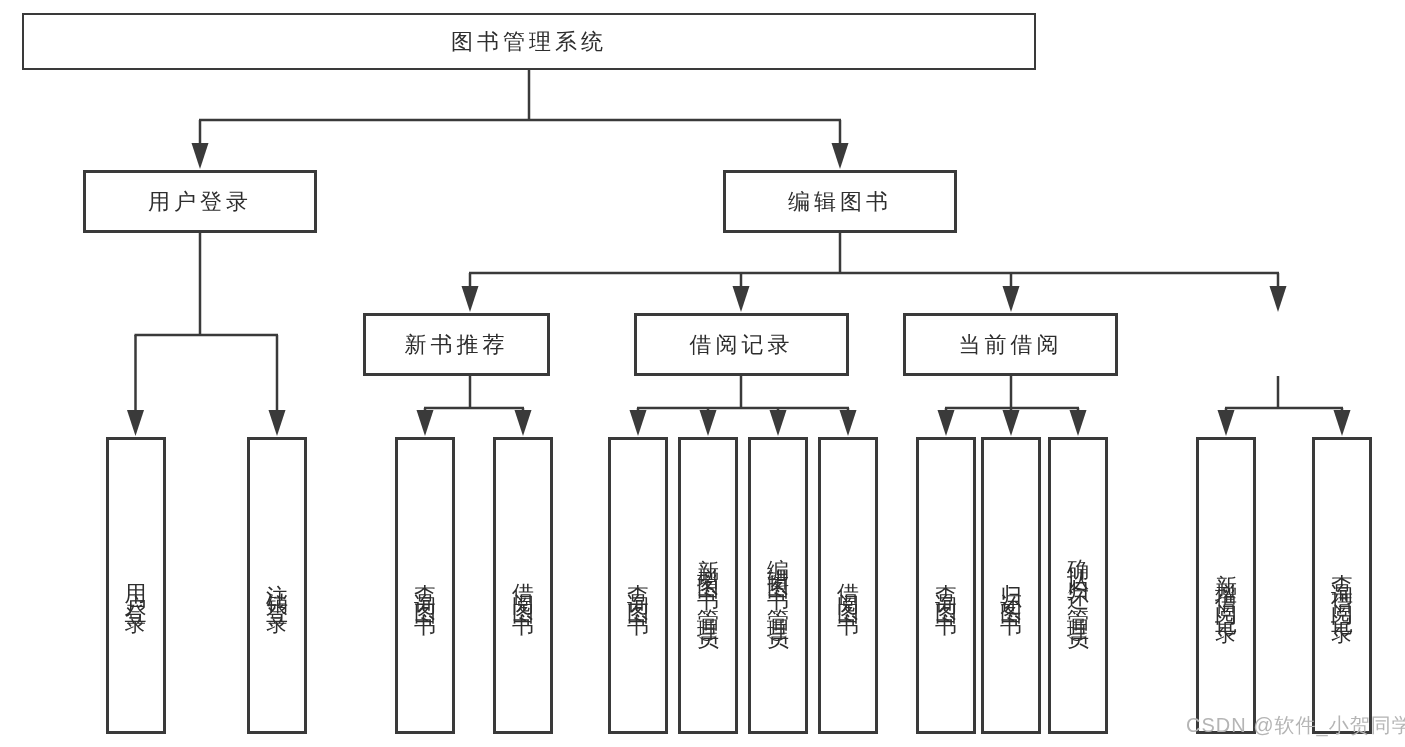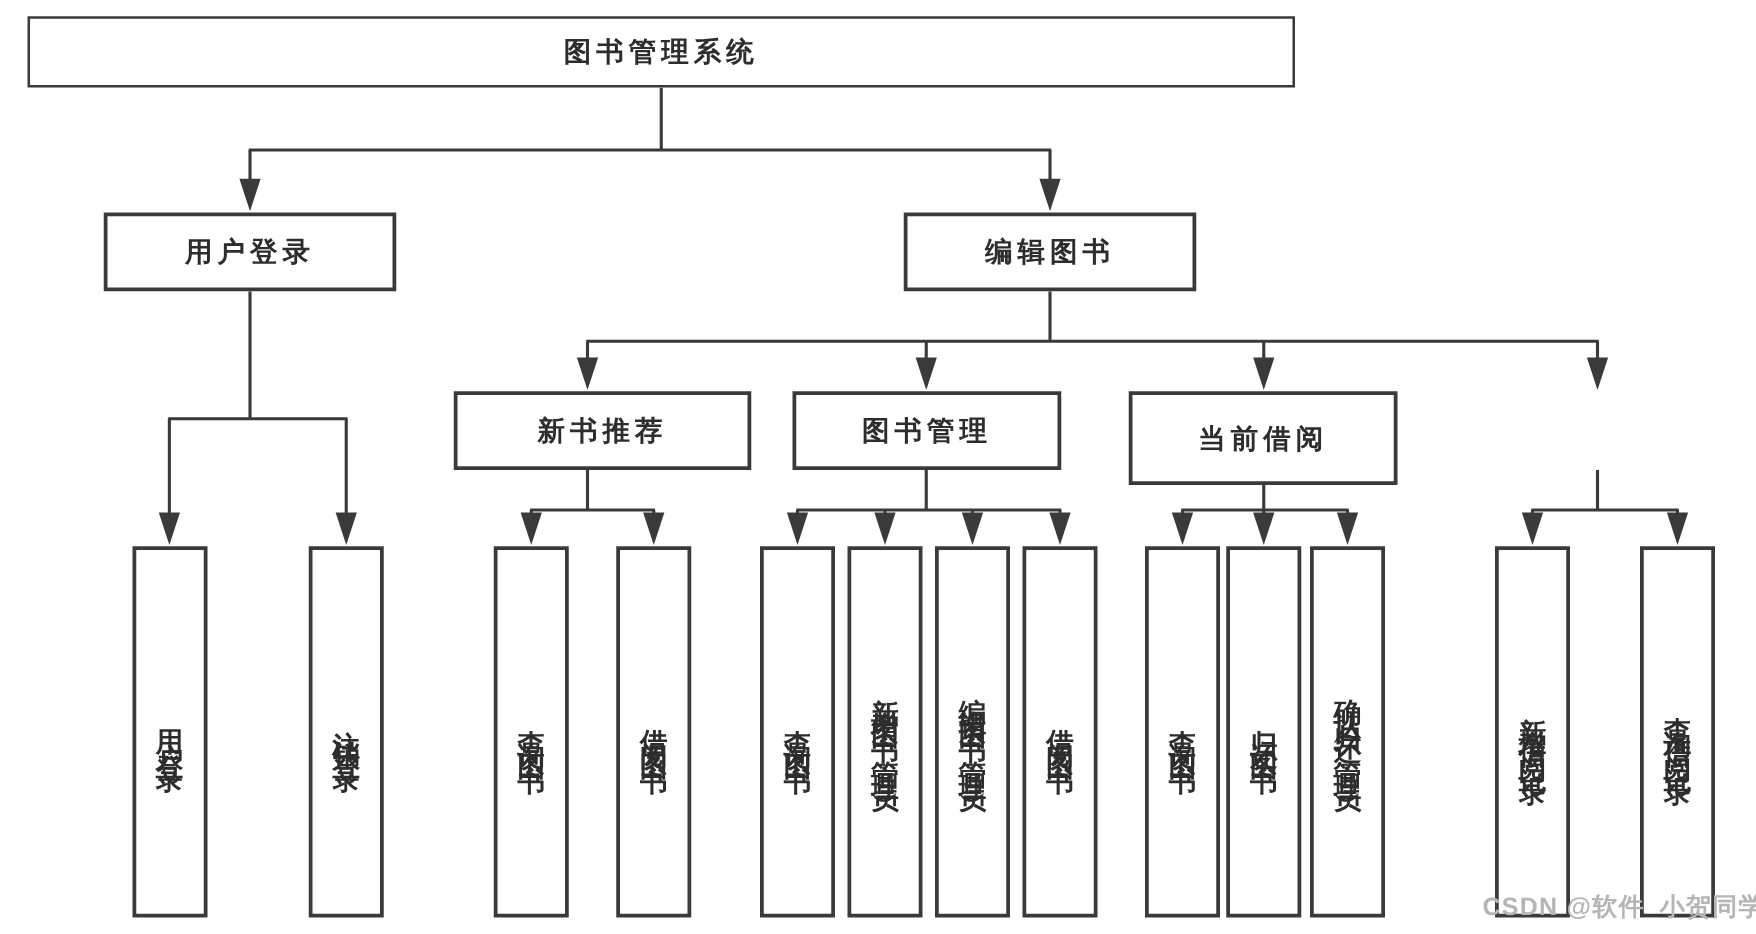--- a/index.html
+++ b/index.html
@@ -4,21 +4,20 @@
 <style>
   html, body { margin: 0; padding: 0; background: #ffffff; }
   .canvas {
     position: relative;
     width: 1405px;
     height: 747px;
     background: #ffffff;
     font-family: "Liberation Sans", sans-serif;
     color: #2d2d2d;
     overflow: hidden;
-    font-weight: bold;
   }
   .wires { position: absolute; left: 0; top: 0; }
   .box {
     position: absolute;
     box-sizing: border-box;
     background: #ffffff;
     border: 3px solid #3a3a3a;
     display: flex;
     align-items: center;
     justify-content: center;
@@ -127,27 +126,27 @@
     <span class="label">图书管理系统</span>
   </div>
 
   <div class="box" style="left:83px; top:170px; width:234px; height:63px;">
     <span class="label">用户登录</span>
   </div>
   <div class="box" style="left:723px; top:170px; width:234px; height:63px;">
     <span class="label">编辑图书</span>
   </div>
 
-  <div class="box" style="left:363px; top:313px; width:238px; height:63px;">
+  <div class="box" style="left:363px; top:313px; width:187px; height:63px;">
     <span class="label">新书推荐</span>
   </div>
   <div class="box" style="left:634px; top:313px; width:215px; height:63px;">
-    <span class="label">图书管理</span>
+    <span class="label">借阅记录</span>
   </div>
-  <div class="box" style="left:903px; top:313px; width:215px; height:75px;justify-content:center;">
+  <div class="box" style="left:903px; top:313px; width:215px; height:63px;justify-content:center;">
     <span class="label">当前借阅</span>
   </div>
 
   <div class="box v" style="left:105.5px; top:437px; width:60px; height:297px;">
     <span class="label">用户登录</span>
   </div>
   <div class="box v" style="left:247px; top:437px; width:60px; height:297px;">
     <span class="label">注销登录</span>
   </div>
 

